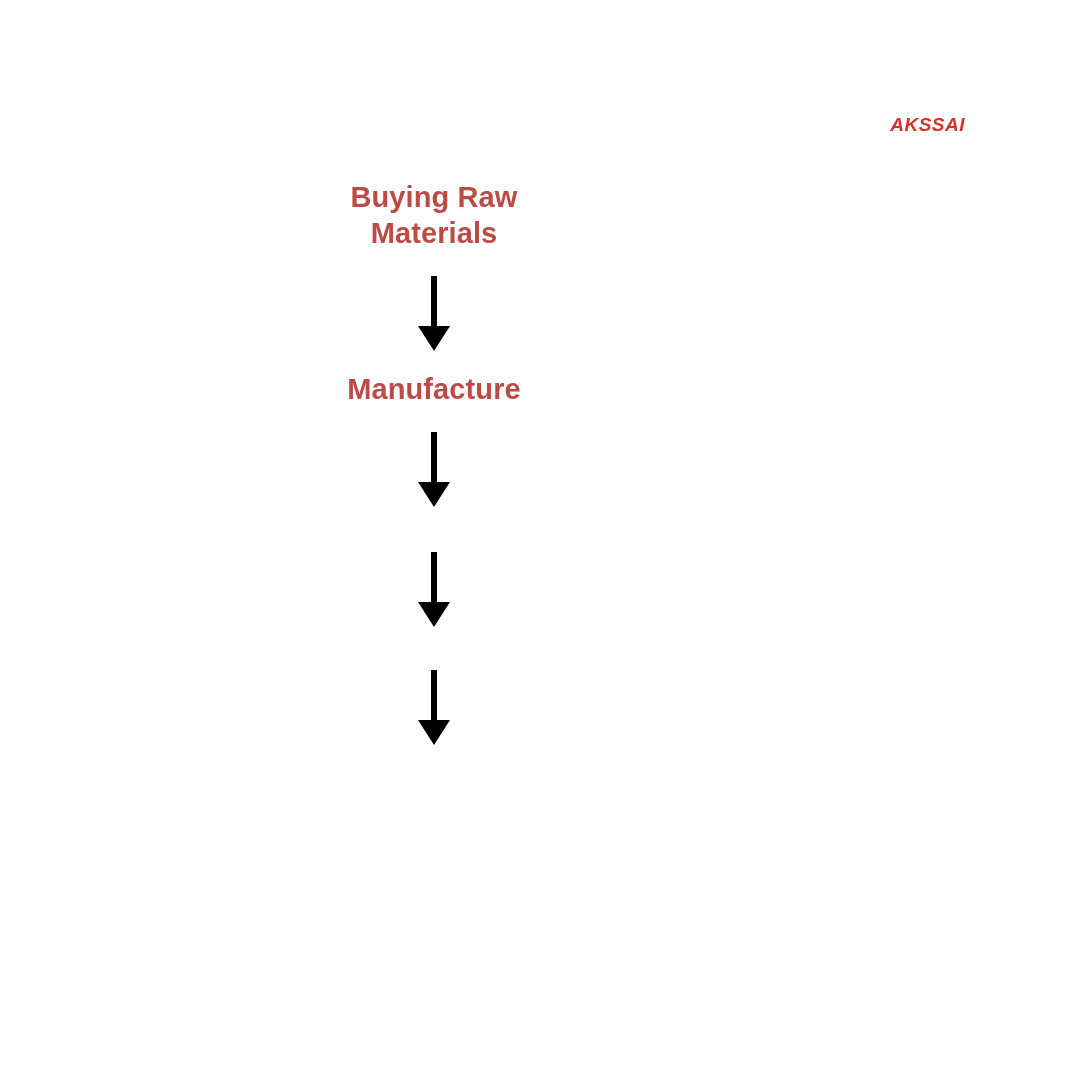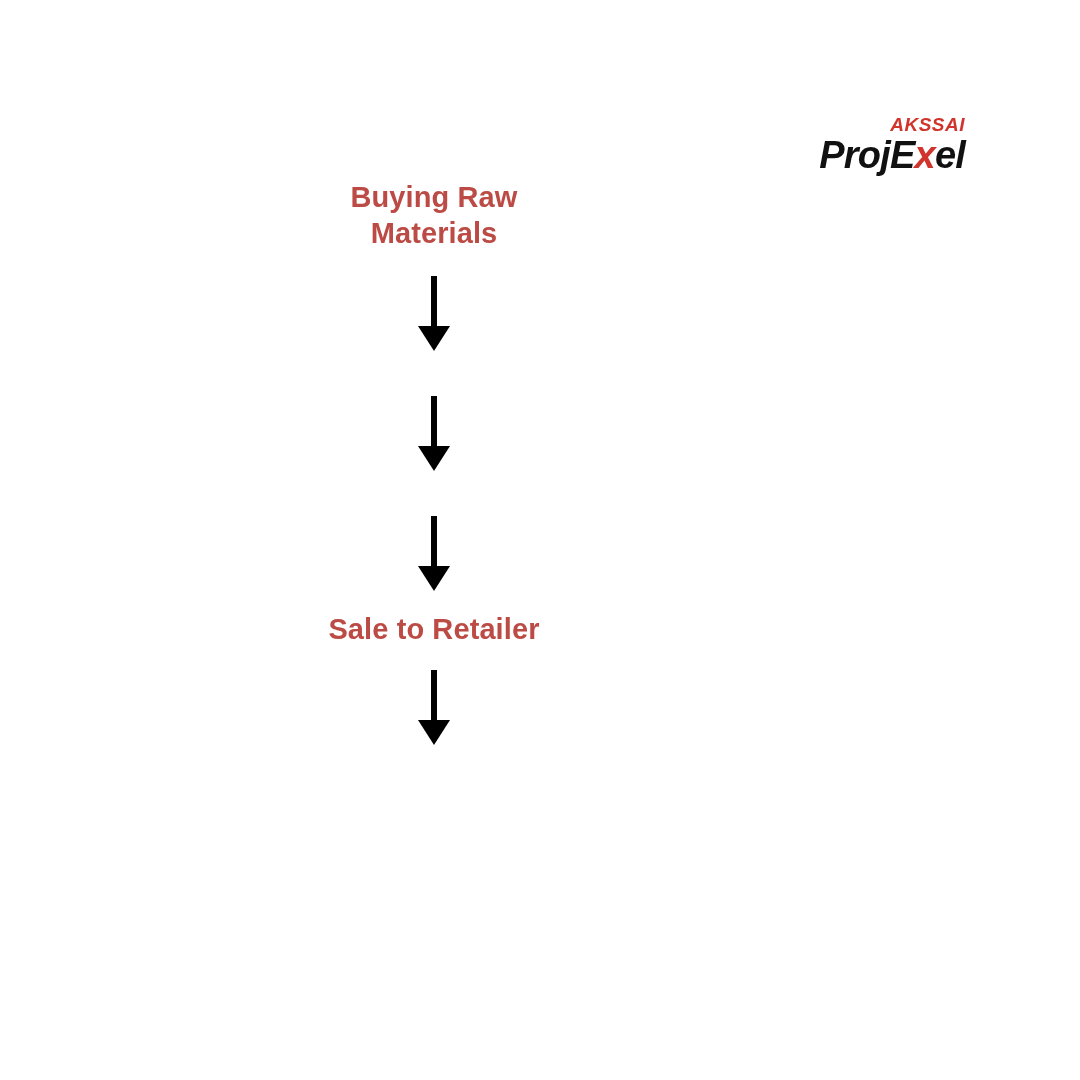--- a/index.html
+++ b/index.html
@@ -84,52 +84,51 @@
   .gap-2 { margin-top: 22px; margin-bottom: 20px; }
   .gap-3 { margin-top: 22px; margin-bottom: 22px; }
 
   .arrow-shaft, .arrow-head { fill: #000000; }
 </style>
 </head>
 <body>
 
 <div class="logo">
   <div class="logo-top">AKSSAI</div>
-  <div class="logo-bottom"><span>ProjE</span><span class="accent">x</span><span>el</span></div>
 </div>
 
 <div class="flow">
 
   <div class="node">Buying Raw
 Materials</div>
 
   <div class="arrow gap-0">
     <svg width="34" height="76" viewBox="0 0 34 76" aria-hidden="true">
       <rect class="arrow-shaft" x="14" y="0" width="6" height="55"></rect>
       <polygon class="arrow-head" points="1,50 33,50 17,75"></polygon>
     </svg>
   </div>
 
+  <div class="node">Manufacture</div>
 
   <div class="arrow gap-1">
     <svg width="34" height="76" viewBox="0 0 34 76" aria-hidden="true">
       <rect class="arrow-shaft" x="14" y="0" width="6" height="55"></rect>
       <polygon class="arrow-head" points="1,50 33,50 17,75"></polygon>
     </svg>
   </div>
 
 
   <div class="arrow gap-2">
     <svg width="34" height="76" viewBox="0 0 34 76" aria-hidden="true">
       <rect class="arrow-shaft" x="14" y="0" width="6" height="55"></rect>
       <polygon class="arrow-head" points="1,50 33,50 17,75"></polygon>
     </svg>
   </div>
 
-  <div class="node">Sale to Retailer</div>
 
   <div class="arrow gap-3">
     <svg width="34" height="76" viewBox="0 0 34 76" aria-hidden="true">
       <rect class="arrow-shaft" x="14" y="0" width="6" height="55"></rect>
       <polygon class="arrow-head" points="1,50 33,50 17,75"></polygon>
     </svg>
   </div>
 
 
 </div>

